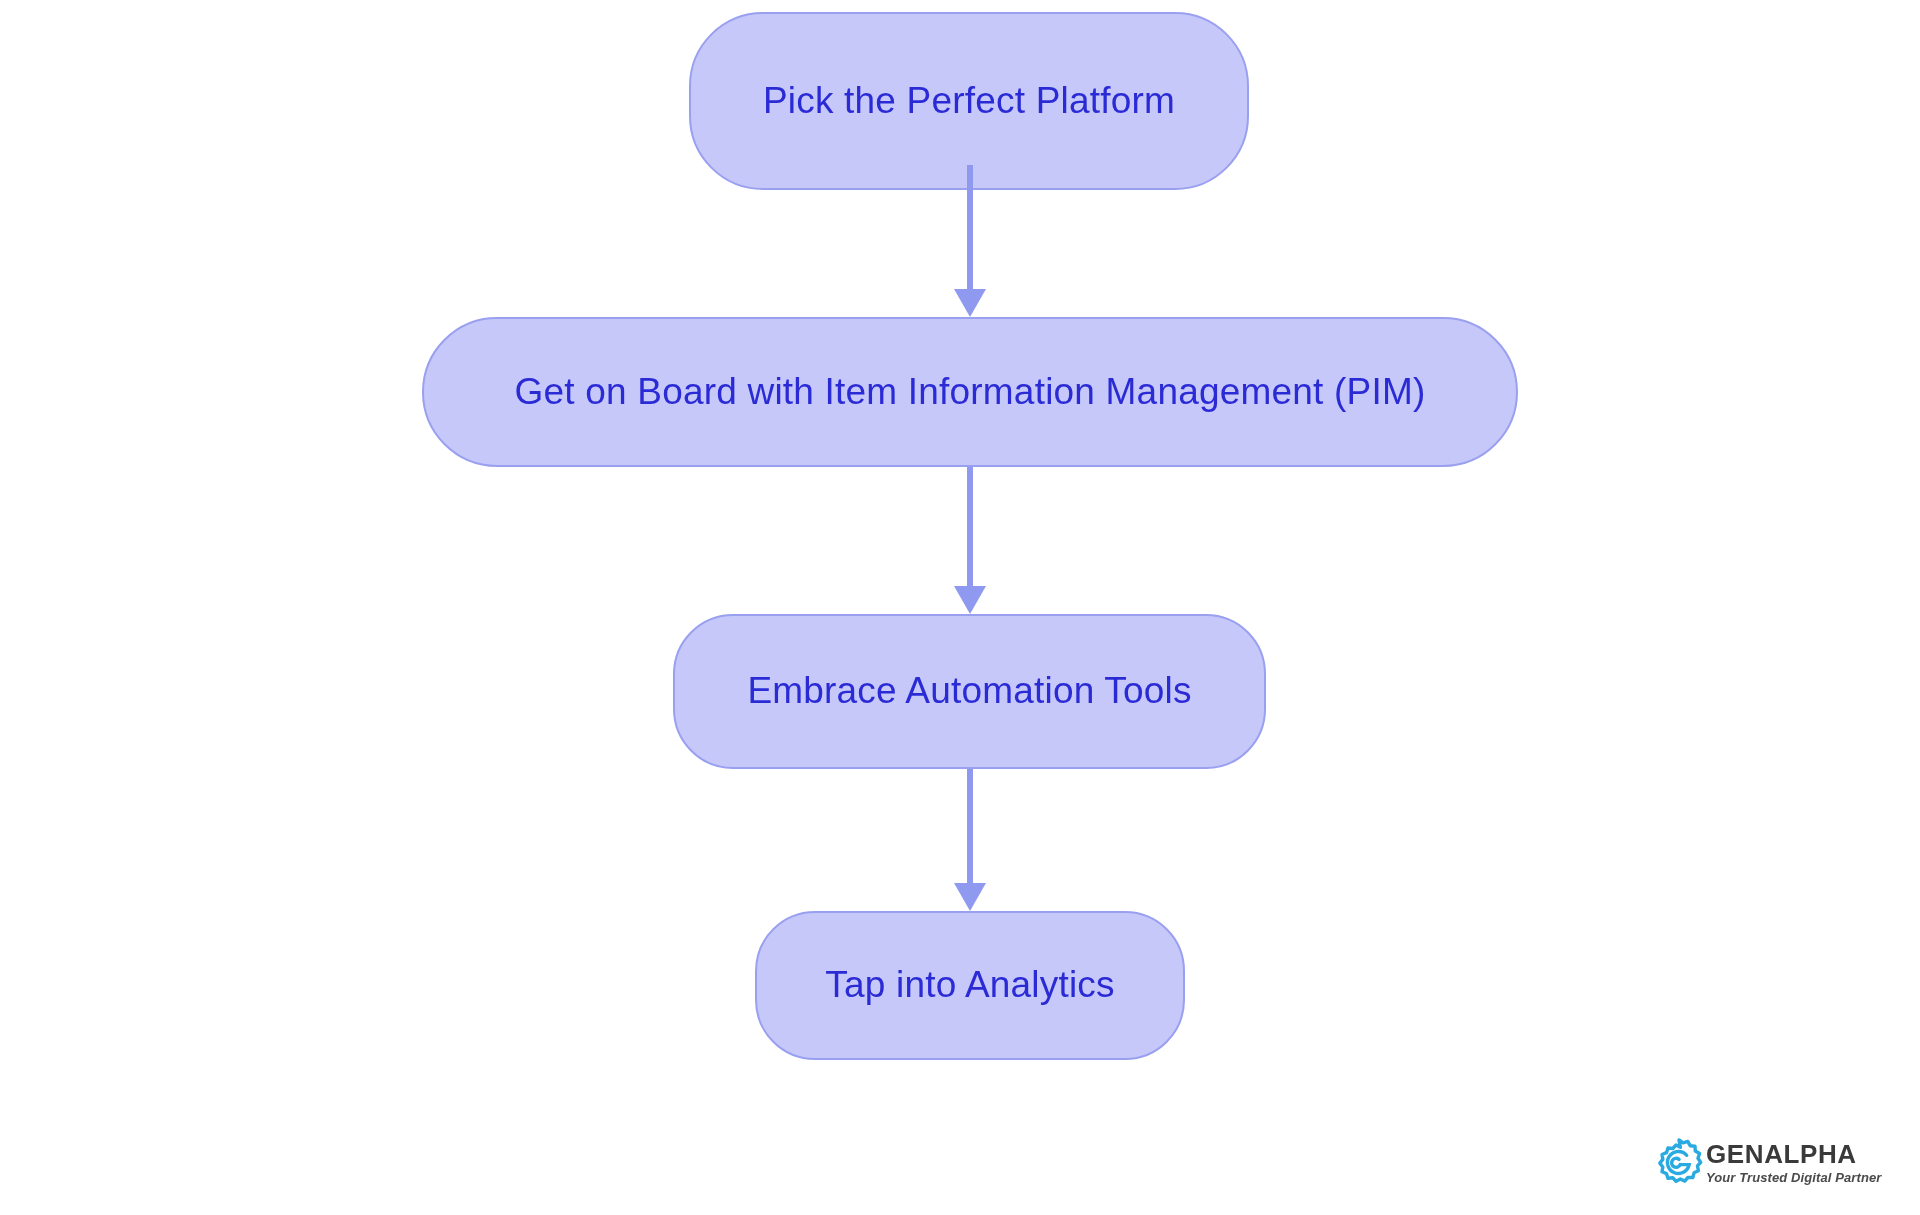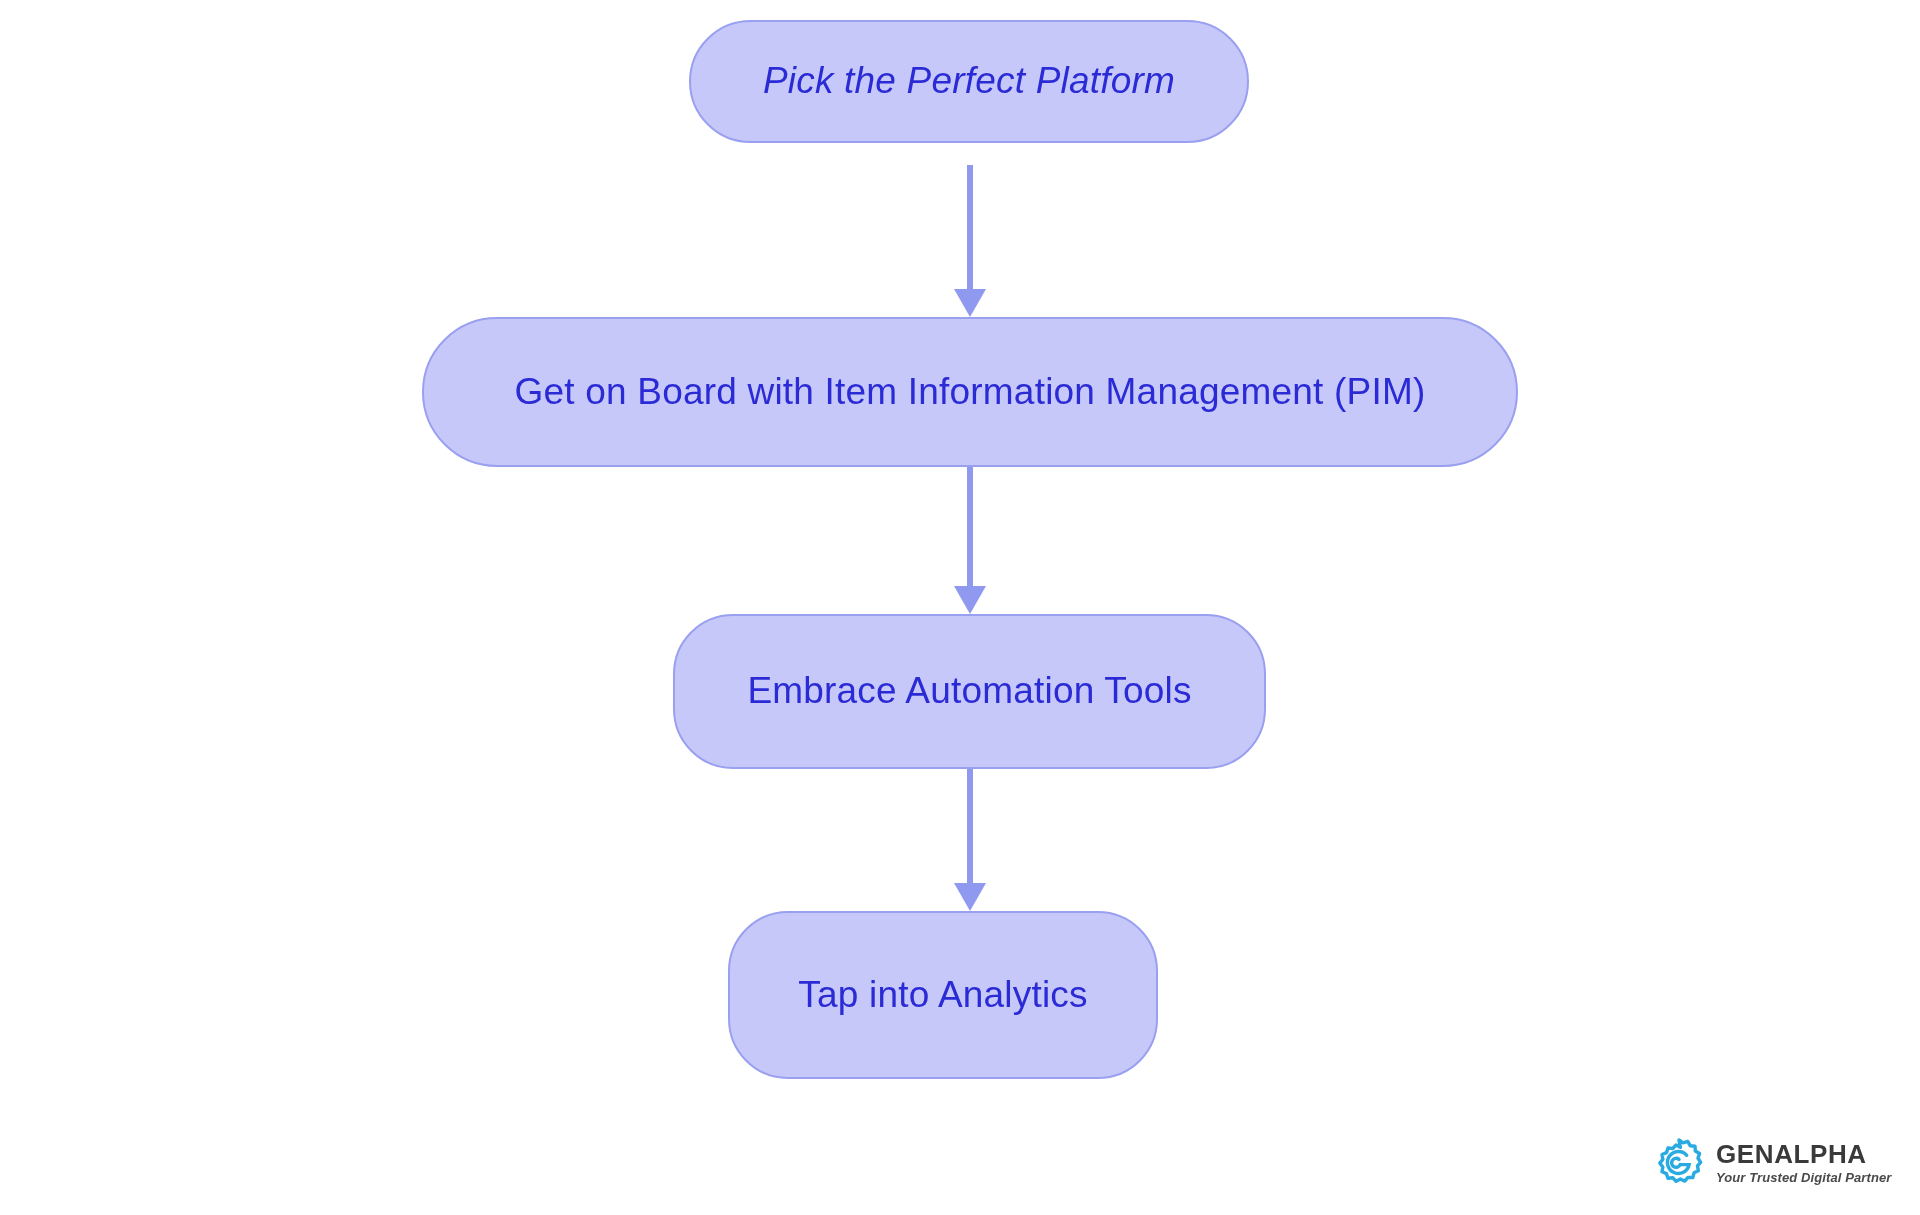--- a/index.html
+++ b/index.html
@@ -40,25 +40,24 @@
     font-size: 37px;
     font-weight: 400;
     letter-spacing: 0.2px;
     line-height: 1.2;
     white-space: nowrap;
   }
 
   
   #node-1 {
     left: 689px;
-    top: 20px;
+    top: 12px;
     width: 560px;
-    height: 123px;
+    height: 178px;
     border-radius: 74px;
-    font-style: italic;
   }
 
   
   #node-2 {
     left: 422px;
     top: 317px;
     width: 1096px;
     height: 150px;
     border-radius: 76px;
     text-align: center;
@@ -68,24 +67,24 @@
   #node-3 {
     left: 673px;
     top: 614px;
     width: 593px;
     height: 155px;
     border-radius: 60px;
   }
 
   
   #node-4 {
-    left: 728px;
+    left: 755px;
     top: 911px;
     width: 430px;
-    height: 168px;
+    height: 149px;
     border-radius: 60px;
   }
 
   
   .connector {
     position: absolute;
     left: 954px;
     width: 32px;
   }
   .connector .stem {
@@ -117,21 +116,21 @@
   #connector-3 .stem { height: 114px; }
   #connector-3 .head { top: 114px; }
 
   
   #brand-logo {
     position: absolute;
     left: 1653px;
     top: 1137px;
     display: flex;
     align-items: center;
-    gap: 11px;
+    gap: 1px;
   }
   #brand-logo .mark {
     width: 52px;
     height: 52px;
     flex: 0 0 auto;
     display: block;
   }
   #brand-logo .wordmark {
     display: flex;
     flex-direction: column;

